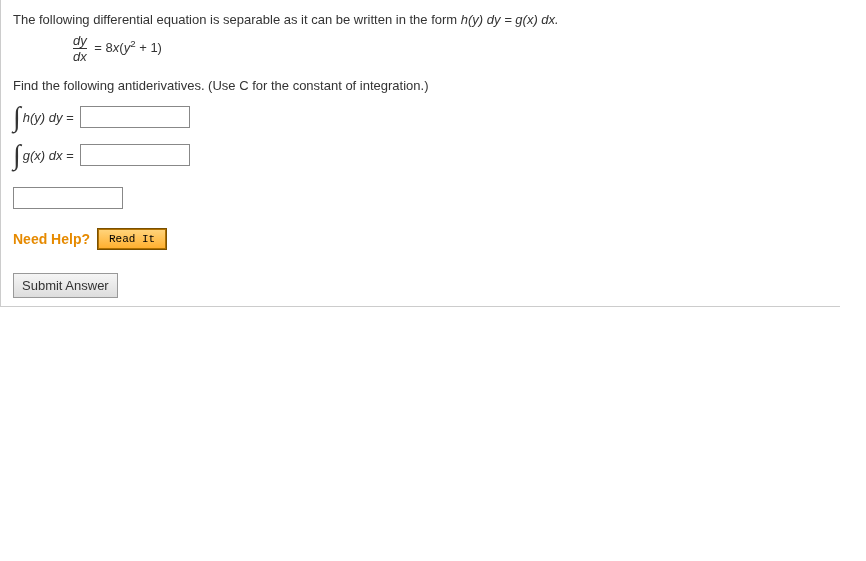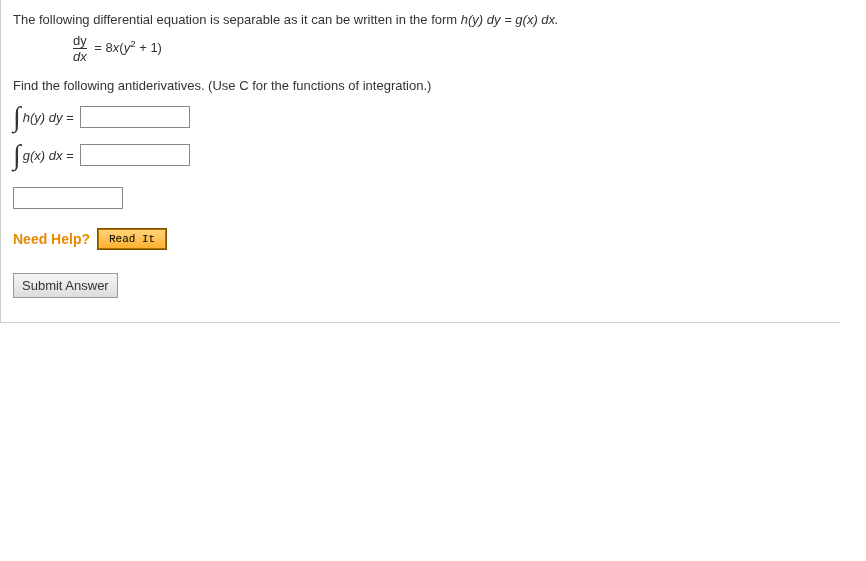--- a/index.html
+++ b/index.html
@@ -6,39 +6,39 @@
     margin: 0;
     padding: 0;
     font-family: Arial, Helvetica, sans-serif;
     font-size: 13px;
     color: #333;
     background: #fff;
   }
   .question-box {
     border-left: 1px solid #ccc;
     border-bottom: 1px solid #ccc;
-    padding: 10px 12px 24px 12px;
+    padding: 10px 12px 8px 12px;
     width: 840px;
     box-sizing: border-box;
     position: relative;
   }
   .prompt-line {
     margin: 2px 0 6px 0;
   }
   .italic { font-style: italic; }
   .equation-block {
     margin: 6px 0 12px 60px;
   }
   .frac {
     display: inline-block;
     text-align: center;
     vertical-align: middle;
     margin-right: 4px;
   }
-  .frac .num { display:block; }
+  .frac .num { display:block; font-style: italic; }
   .frac .den { display:block; border-top:1px solid #333; font-style: italic; }
   .sup { font-size: 0.75em; vertical-align: super; font-style: normal;}
   .section-text {
     margin: 14px 0 10px 0;
   }
   .func-row {
     display: flex;
     align-items: center;
     margin: 16px 0;
   }
@@ -123,21 +123,21 @@
     <span class="frac">
       <span class="num">dy</span>
       <span class="den">dx</span>
     </span>
     <span> = 8</span><span class="italic">x</span><span>(</span><span class="italic">y</span><span class="sup">2</span><span> + 1)</span>
   </div>
 
 
 
 
-  <div class="section-text">Find the following antiderivatives. (Use C for the functions of integration.)</div>
+  <div class="section-text">Find the following antiderivatives. (Use C for the constant of integration.)</div>
 
   <div class="integral-row">
     <span class="integral-sign">∫</span>
     <span class="integral-label">h(y) dy  =</span>
     <input class="answer-input" type="text" style="">
   </div>
 
   <div class="integral-row">
     <span class="integral-sign">∫</span>
     <span class="integral-label">g(x) dx  =</span>

